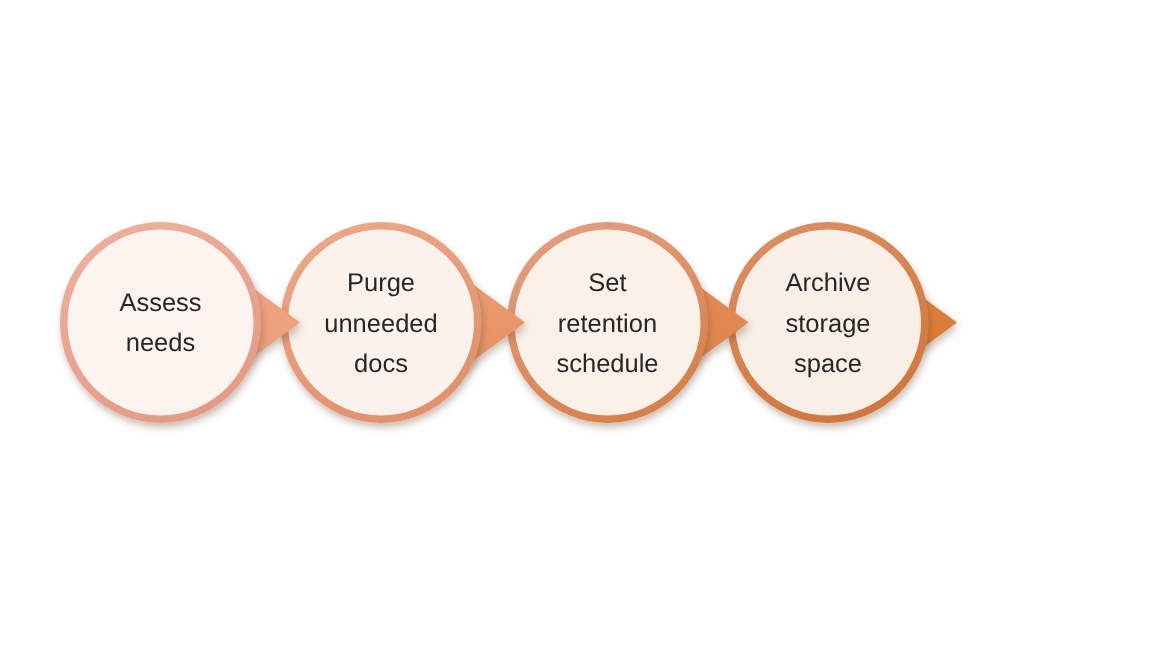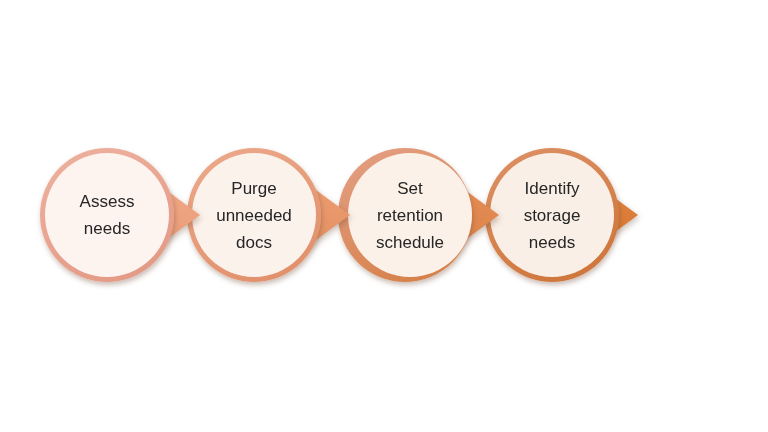--- a/index.html
+++ b/index.html
@@ -92,35 +92,35 @@
         <div class="node-label" style="color: rgb(38, 38, 38);">Purge unneeded docs</div>
       </div>
     </div>
   </div>
 
   <div class="arrow a1">
     <div class="arrow-shape" style="background: linear-gradient(rgb(238, 159, 116), rgb(226, 143, 96));"></div>
   </div>
 
   <div class="node s2">
-    <div class="node-ring" style="background: linear-gradient(155deg, rgb(228, 161, 134), rgb(212, 124, 66)); justify-content: flex-end;">
+    <div class="node-ring" style="background: linear-gradient(155deg, rgb(228, 161, 134), rgb(212, 124, 66));">
       <div class="node-fill" style="background: rgb(251, 241, 233);">
         <div class="node-label" style="color: rgb(38, 38, 38);">Set retention schedule</div>
       </div>
     </div>
   </div>
 
   <div class="arrow a2">
     <div class="arrow-shape" style="background: linear-gradient(rgb(231, 143, 88), rgb(219, 129, 72));"></div>
   </div>
 
   <div class="node s3">
     <div class="node-ring" style="background: linear-gradient(155deg, rgb(221, 145, 102), rgb(205, 115, 54));">
       <div class="node-fill" style="background: rgb(249, 239, 230);">
-        <div class="node-label" style="color: rgb(38, 38, 38);">Identify storage needs</div>
+        <div class="node-label" style="color: rgb(38, 38, 38);">Archive storage space</div>
       </div>
     </div>
   </div>
 
   <div class="arrow a3">
     <div class="arrow-shape" style="background: linear-gradient(rgb(226, 132, 64), rgb(213, 119, 50));"></div>
   </div>
 
 
 </div>

